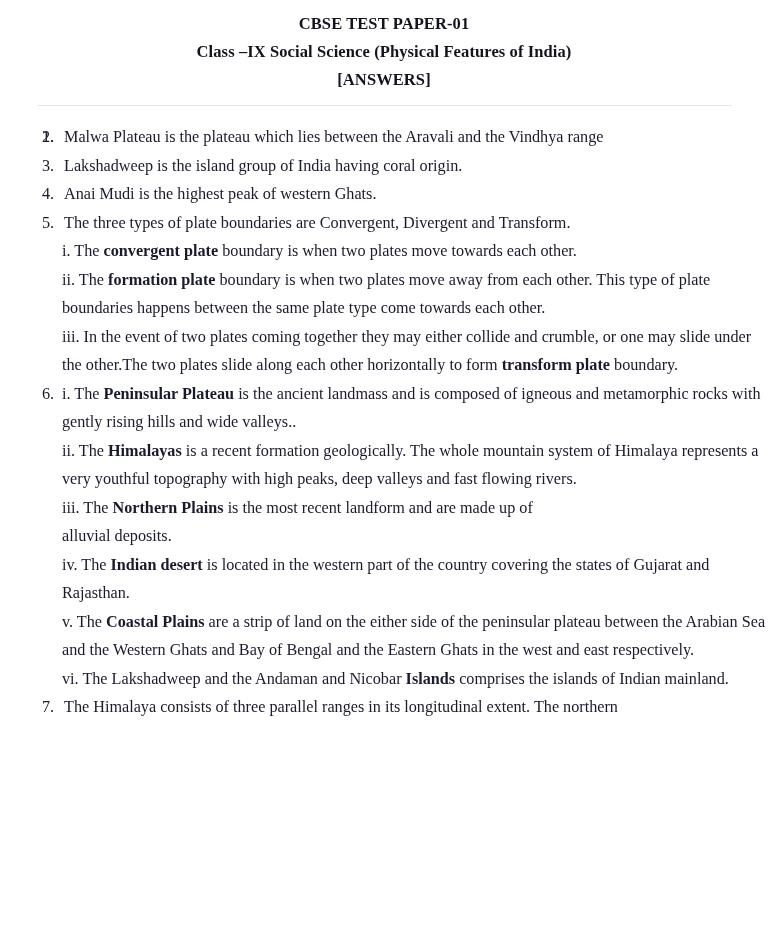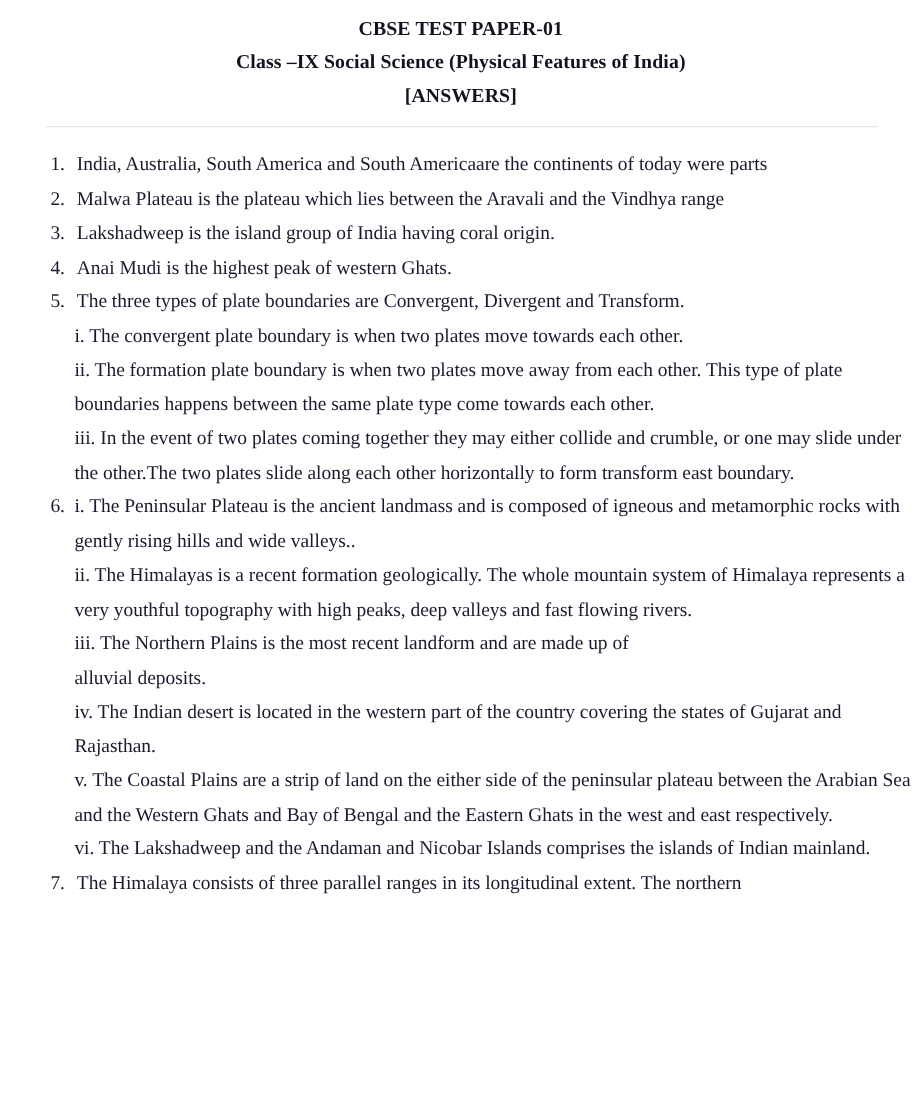--- a/index.html
+++ b/index.html
@@ -69,58 +69,57 @@
   .ln {
     display: block;
     white-space: pre-wrap;
   }
   
   .sub {
     display: block;
     margin-left: -2px;
     white-space: pre-wrap;
   }
-  b, strong { font-weight: normal; }
+  b, strong { font-weight: bold; }
 </style>
 </head>
 <body>
 
 <div class="page">
 
   <div class="doc-header">
     <div class="hline">CBSE TEST PAPER-01</div>
     <div class="hline">Class –IX Social Science (Physical Features of India)</div>
     <div class="hline">[ANSWERS]</div>
   </div>
 
   <hr class="rule">
 
   <ol class="answers" id="answers-list">
       <li>
         <span class="num">1.</span>
-        <span class="ln">India, Australia, South America and South Americaare the continents of today were parts</span>
       </li>
       <li>
         <span class="num">2.</span>
         <span class="ln">Malwa Plateau is the plateau which lies between the Aravali and the Vindhya range</span>
       </li>
       <li>
         <span class="num">3.</span>
         <span class="ln">Lakshadweep is the island group of India having coral origin.</span>
       </li>
       <li>
         <span class="num">4.</span>
         <span class="ln">Anai Mudi is the highest peak of western Ghats.</span>
       </li>
       <li>
         <span class="num">5.</span>
         <span class="ln">The three types of plate boundaries are Convergent, Divergent and Transform.</span>
         <span class="sub"><span>i. The </span><b>convergent plate</b><span> boundary is when two plates move towards each other.</span></span>
         <span class="sub"><span>ii. The </span><b>formation plate</b><span> boundary is when two plates move away from each other. This type of plate boundaries happens between the same plate type come towards each other.</span></span>
-        <span class="sub"><span>iii. In the event of two plates coming together they may either collide and crumble, or one may slide under the other.The two plates slide along each other horizontally to form </span><b>transform east</b><span> boundary.</span></span>
+        <span class="sub"><span>iii. In the event of two plates coming together they may either collide and crumble, or one may slide under the other.The two plates slide along each other horizontally to form </span><b>transform plate</b><span> boundary.</span></span>
       </li>
       <li>
         <span class="num">6.</span>
         <span class="sub"><span>i. The </span><b>Peninsular Plateau</b><span> is the ancient landmass and is composed of igneous and metamorphic rocks with gently rising hills and wide valleys..</span></span>
         <span class="sub"><span>ii. The </span><b>Himalayas</b><span> is a recent formation geologically. The whole mountain system of Himalaya represents a very youthful topography with high peaks, deep valleys and fast flowing rivers.</span></span>
         <span class="sub"><span>iii. The </span><b>Northern Plains</b><span> is the most recent landform and are made up of
 alluvial deposits.</span></span>
         <span class="sub"><span>iv. The </span><b>Indian desert</b><span> is located in the western part of the country covering the states of Gujarat and Rajasthan.</span></span>
         <span class="sub"><span>v. The </span><b>Coastal Plains</b><span> are a strip of land on the either side of the peninsular plateau between the Arabian Sea and the Western Ghats and Bay of Bengal and the Eastern Ghats in the west and east respectively.</span></span>
         <span class="sub"><span>vi. The Lakshadweep and the Andaman and Nicobar </span><b>Islands</b><span> comprises the islands of Indian mainland.</span></span>

